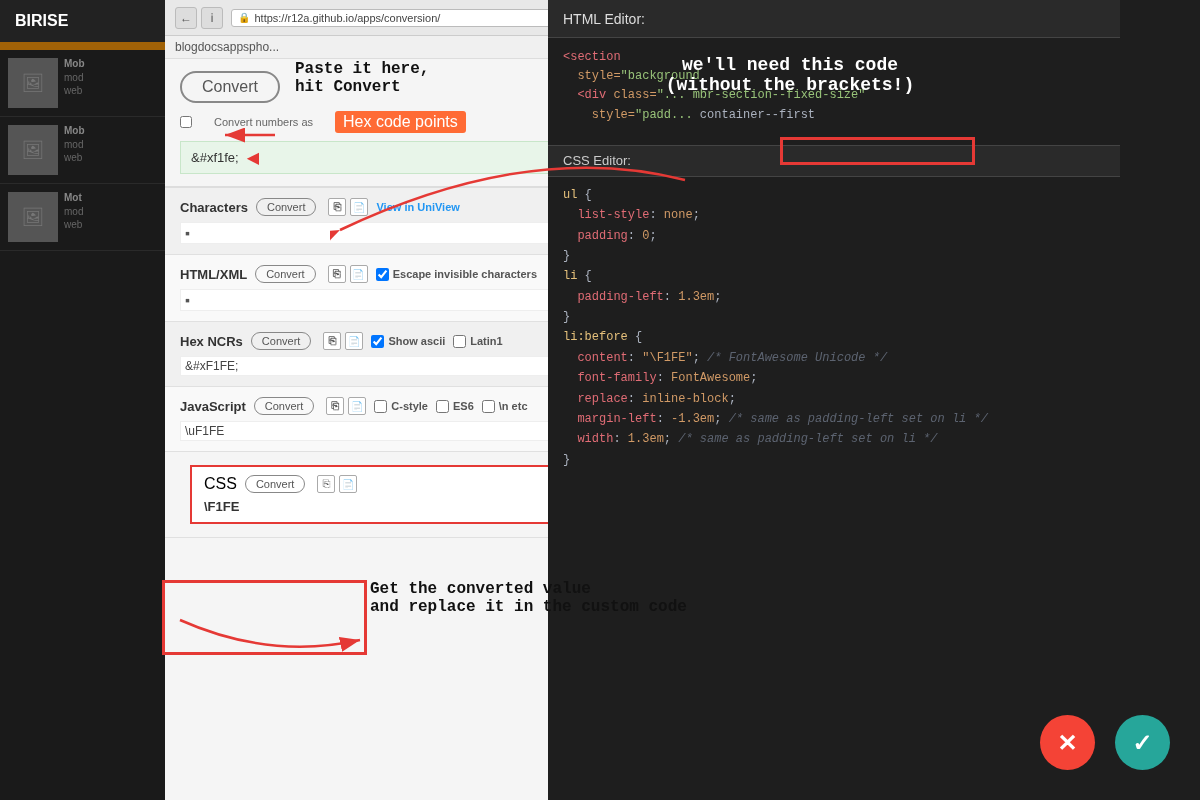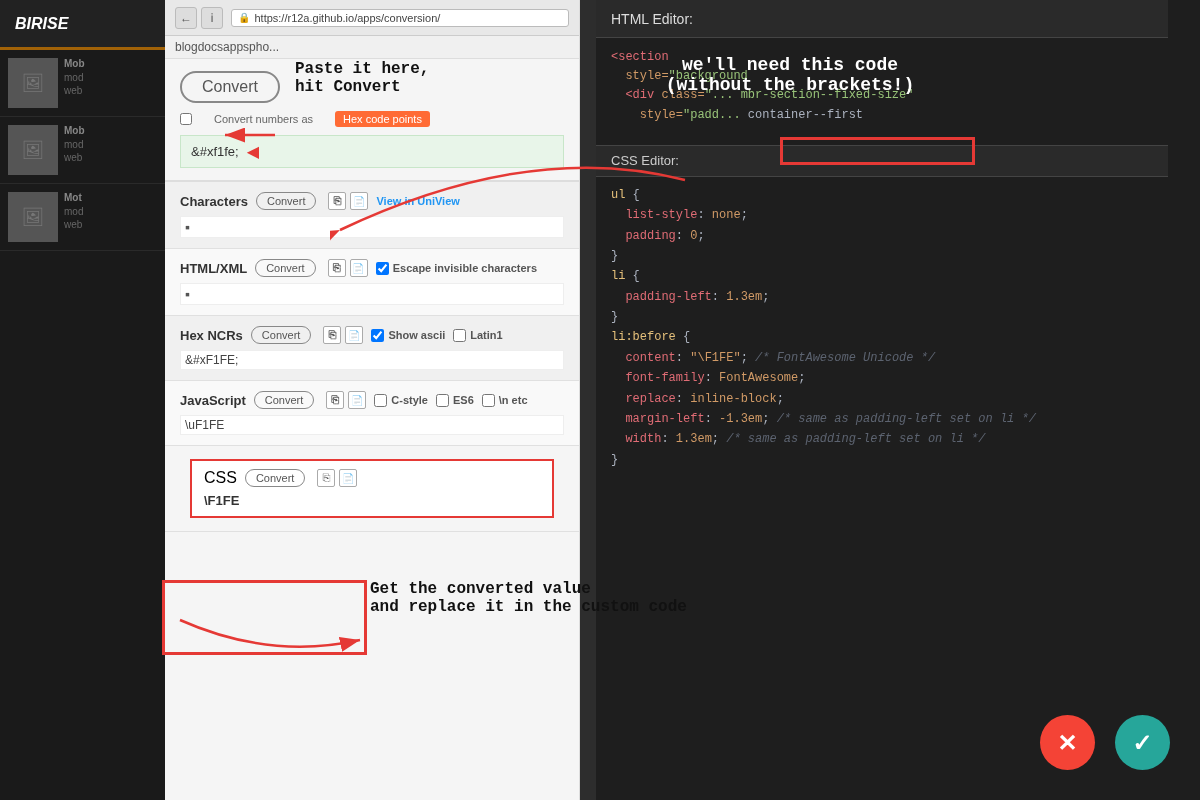--- a/index.html
+++ b/index.html
@@ -3,21 +3,21 @@
   <meta charset="utf-8">
   <style>
     * { box-sizing: border-box; margin: 0; padding: 0; }
     body { width: 1200px; height: 800px; overflow: hidden; font-family: Arial, sans-serif; background: #2d2d2d; position: relative; }
 
     
     .bg-dark { position: absolute; top: 0; left: 0; width: 1200px; height: 800px; background: #1e1e1e; }
 
     
     .sidebar { position: absolute; left: 0; top: 0; width: 165px; height: 800px; background: #1a1a1a; }
-    .sidebar-brand { background: #222; padding: 10px 15px; color: #fff; font-size: 18px; font-weight: bold; border-bottom: 3px solid #a16207; display: flex; align-items: center; height: 50px; font-style: italic; }
+    .sidebar-brand { background: #222; padding: 10px 15px; color: #fff; font-size: 18px; font-weight: bold; border-bottom: 8px solid #a16207; display: flex; align-items: center; height: 50px; }
     .sidebar-brand .brand-text { color: #fff; font-size: 16px; font-weight: bold; }
 
     
     .converter-panel { position: absolute; left: 165px; top: 0; width: 415px; height: 800px; background: #f5f5f5; border-right: 1px solid #ddd; overflow-y: auto; }
 
     
     .browser-bar { background: #e8e8e8; padding: 6px 10px; display: flex; align-items: center; gap: 8px; border-bottom: 1px solid #ccc; height: 36px; }
     .browser-nav { display: flex; gap: 4px; }
     .nav-btn { width: 22px; height: 22px; border: 1px solid #bbb; background: #ddd; border-radius: 3px; display: flex; align-items: center; justify-content: center; font-size: 12px; cursor: pointer; color: #555; }
     .address-bar { flex: 1; background: #fff; border: 1px solid #bbb; border-radius: 3px; padding: 2px 6px; font-size: 11px; color: #444; display: flex; align-items: center; gap: 4px; }
@@ -25,21 +25,21 @@
 
     
     .sub-nav { background: #f0f0f0; padding: 4px 10px; display: flex; border-bottom: 1px solid #ddd; font-size: 12px; color: #555; }
     .sub-nav a { color: #555; text-decoration: none; cursor: pointer; }
 
     
     .main-convert { padding: 12px 15px; border-bottom: 2px solid #ddd; }
     .convert-btn-large { background: transparent; border: 2px solid #888; border-radius: 20px; padding: 5px 20px; font-size: 16px; cursor: pointer; color: #555; font-weight: normal; }
     .convert-options { margin-top: 8px; display: flex; align-items: center; gap: 22px; font-size: 11px; color: #666; }
     .convert-options input[type=checkbox] { width: 12px; height: 12px; }
-    .hex-badge { background: #ff6b35; color: #fff; padding: 2px 8px; border-radius: 3px; font-size: 11px; }
+    .hex-badge { background: #ff6b35; color: #fff; padding: 2px 8px; border-radius: 3px; font-size: 16px; }
     .result-box { background: #e8f5e9; border: 1px solid #c8e6c9; padding: 6px 10px; margin-top: 8px; font-size: 13px; color: #333; min-height: 28px; display: flex; align-items: center; gap: 8px; }
     .arrow-indicator { color: #e53935; font-size: 16px; }
 
     
     .section-row { padding: 10px 15px; border-bottom: 1px solid #e0e0e0; background: #f9f9f9; }
     .section-row:nth-child(even) { background: #f0f0f0; }
     .section-title { font-size: 13px; color: #333; font-weight: bold; margin-bottom: 6px; display: flex; align-items: center; gap: 8px; }
     .small-convert-btn { background: transparent; border: 1px solid #888; border-radius: 12px; padding: 2px 10px; font-size: 11px; cursor: pointer; color: #555; }
     .icon-btns { display: flex; gap: 4px; margin-left: 4px; }
     .icon-btn { width: 18px; height: 18px; border: 1px solid #aaa; background: #fff; display: flex; align-items: center; justify-content: center; font-size: 10px; cursor: pointer; color: #555; border-radius: 2px; }
@@ -260,21 +260,21 @@
         </div>
       </div>
       <div class="css-value">\F1FE</div>
     </div>
   </div>
 
 </div>
 
 <div style="position:absolute; left:580px; top:0; width:80px; height:800px; background:#2d2d2d;"></div>
 
-<div class="code-area" style="left: 596px; width: 572px;">
+<div class="code-area" style="left: 548px; width: 572px;">
 
   <div class="editor-header">
     <span class="editor-title">HTML Editor:</span>
   </div>
 
   <div class="code-block">
     <span class="tag">&lt;section</span><br>
     <span class="attr">&nbsp;&nbsp;style=</span><span class="val">"background</span><br>
     <span class="tag">&nbsp;&nbsp;&lt;div</span> <span class="attr">class=</span><span class="val">"...&nbsp;mbr-section--fixed-size"</span><br>
     <span class="attr">&nbsp;&nbsp;&nbsp;&nbsp;style=</span><span class="val">"padd...</span> <span style="color:#abb2bf;">container--first</span>

